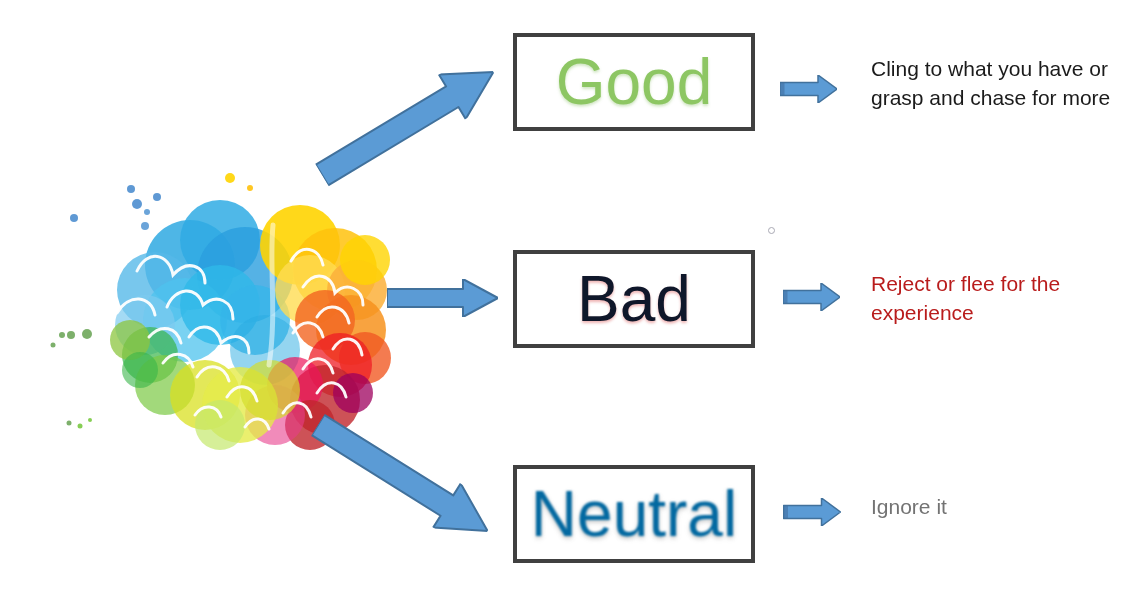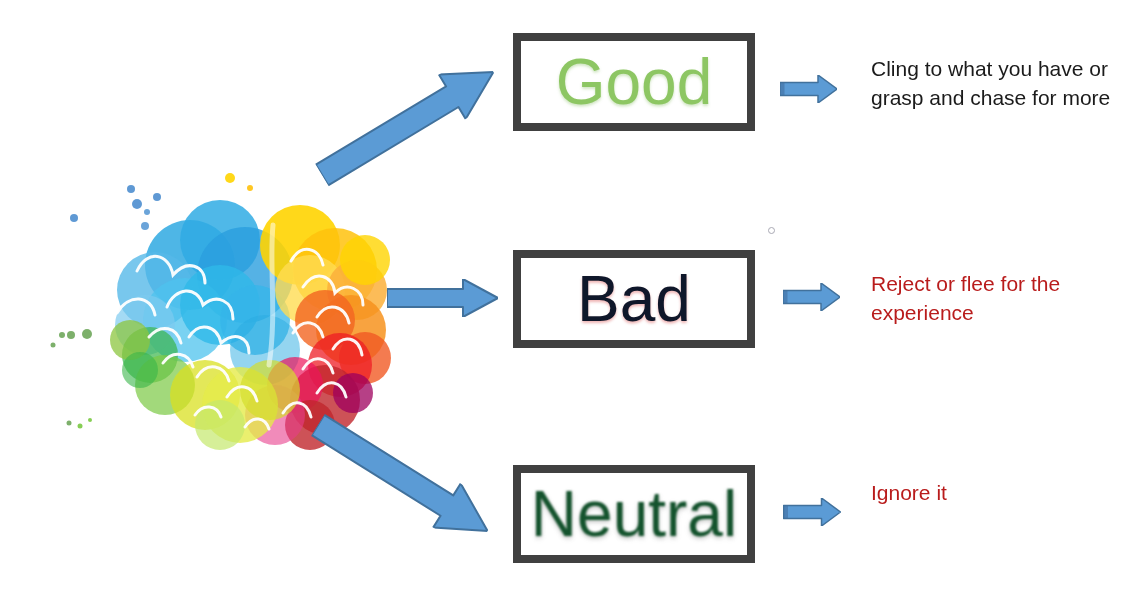--- a/index.html
+++ b/index.html
@@ -5,21 +5,21 @@
   html,body{margin:0;padding:0;background:#fff;}
   .stage{
     position:relative;width:1145px;height:606px;background:#ffffff;
     font-family:"Liberation Sans",sans-serif;overflow:hidden;
   }
   .brain{position:absolute;left:45px;top:165px;width:350px;height:285px;}
   .big-arrow{position:absolute;}
   .small-arrow{position:absolute;}
   .category-box{
     position:absolute;left:513px;width:242px;height:98px;
-    border:8px solid #404040;background:#fff;box-sizing:border-box;
+    border:4px solid #404040;background:#fff;box-sizing:border-box;
     display:flex;align-items:center;justify-content:center;
   }
   .category-label{
     font-size:64px;line-height:1;letter-spacing:0px;white-space:nowrap;
   }
   .label-good{text-shadow:0 2px 3px rgba(120,180,80,0.35);}
   .label-bad{text-shadow:0 2px 3px rgba(200,0,0,0.30);}
   .label-neutral{filter:blur(0.8px);text-shadow:0 2px 4px rgba(120,120,120,0.45);}
   .desc{
     position:absolute;left:871px;width:270px;
@@ -145,21 +145,21 @@
     <span class="category-label label-bad" style="color: #0f172a;">Bad</span>
   </div>
   <svg class="small-arrow" style="left:783px;top:283px;" width="57" height="28" viewBox="0 0 57 28">
     <polygon points="0,7.5 38,7.5 38,0 57,14 38,28 38,20.5 0,20.5" stroke-width="1.5" stroke-linejoin="round" stroke="#41719C" style="fill: rgb(91, 155, 213);"></polygon>
     <rect x="0.5" y="8" width="4" height="12" opacity="0.55" style="fill: rgb(62, 106, 154);"></rect>
   </svg>
   <div class="desc" style="top: 269px; color: #b91c1c;">Reject or flee for the
 experience</div>
 
   <div class="category-box" style="top:465px">
-    <span class="category-label label-neutral" style="color: #14532d;">Neutral</span>
+    <span class="category-label label-neutral" style="color: #0369a1;">Neutral</span>
   </div>
   <svg class="small-arrow" style="left:783px;top:498px;" width="58" height="28" viewBox="0 0 57 28">
     <polygon points="0,7.5 38,7.5 38,0 57,14 38,28 38,20.5 0,20.5" stroke-width="1.5" stroke-linejoin="round" stroke="#41719C" style="fill: rgb(91, 155, 213);"></polygon>
     <rect x="0.5" y="8" width="4" height="12" opacity="0.55" style="fill: rgb(62, 106, 154);"></rect>
   </svg>
-  <div class="desc" style="top: 478px; color: #b91c1c;">Ignore it</div>
+  <div class="desc" style="top: 492px; color: #737373;">Ignore it</div>
 
 </div>
 
 </body></html>

